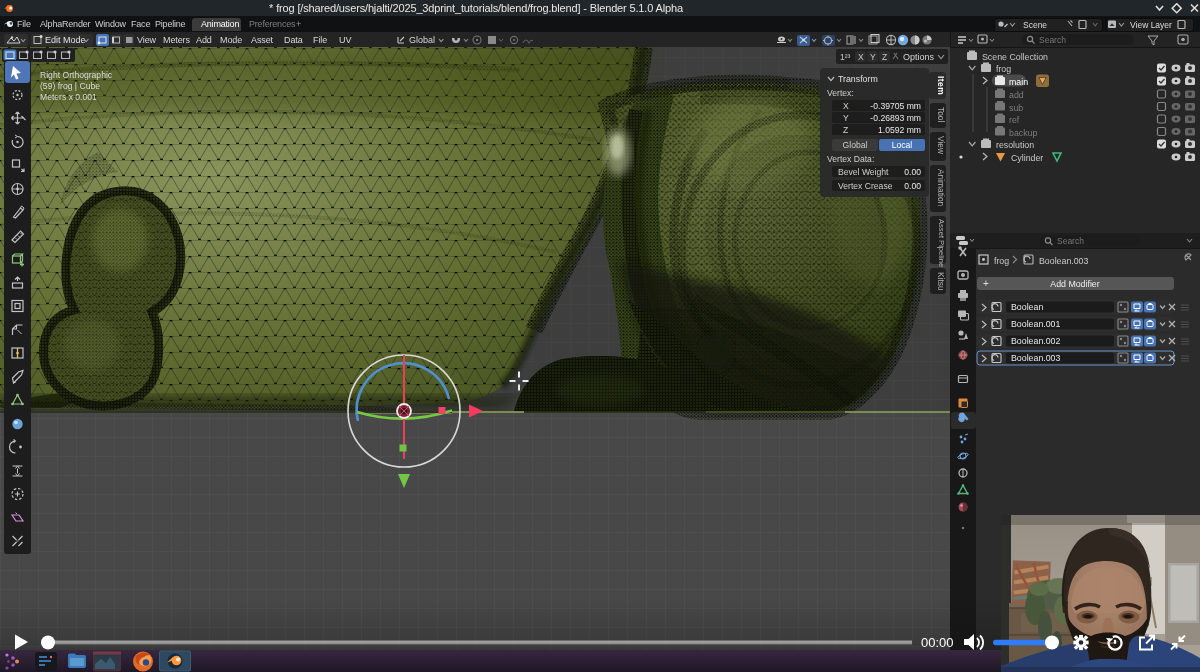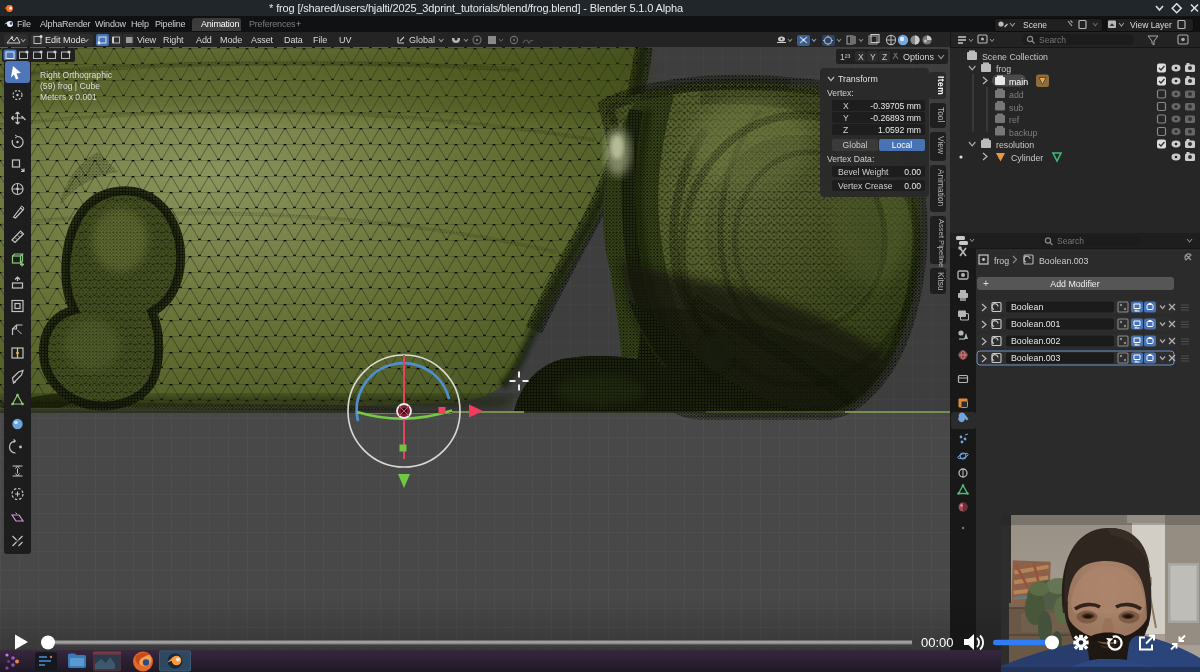--- a/index.html
+++ b/index.html
@@ -46,21 +46,21 @@
 <div class="abs" style="left:192px;top:17.5px;width:49px;height:13.5px;background:#3b3b3b;border-radius:3px 3px 0 0;"></div>
 <svg class="abs" style="left:3px;top:19px" width="12" height="10" viewBox="0 0 12 10">
  <circle cx="7" cy="5" r="3" fill="#eee"></circle>
     <circle cx="8" cy="4.4" r="1.3" fill="#265787"></circle>
  <path d="M1,5.6 L5,2.6 L6.6,3.8 Z" fill="#eee"></path>
 </svg>
 <div class="menuitem" style="left:17px;top:19px">File</div>
 <div class="menuitem" style="left:40px;top:19px">Alpha</div>
 <div class="menuitem" style="left:62px;top:19px">Render</div>
 <div class="menuitem" style="left:95px;top:19px">Window</div>
-<div class="menuitem" style="left:131px;top:19px">Help</div>
+<div class="menuitem" style="left:131px;top:19px">Face</div>
 <div class="menuitem" style="left:155px;top:19px">Pipeline</div>
 <div class="menuitem" style="left:201px;top:19px;color:#fff">Animation</div>
 <div class="menuitem" style="left:249px;top:19px;color:#7e7e7e">Preferences</div>
 <div class="menuitem" style="left:296px;top:19px;color:#9a9a9a">+</div>
 
 <div class="abs" style="left:994px;top:18px;width:107px;height:12px;background:#202020;border:1px solid #0c0c0c;border-radius:3px;"></div>
 <div class="abs" style="left:1106px;top:18px;width:86px;height:12px;background:#202020;border:1px solid #0c0c0c;border-radius:3px;"></div>
 <svg class="abs" style="left:996px;top:19px" width="200px" height="11" viewBox="0 0 200 11">
 
  <circle cx="5" cy="5" r="2.6" fill="#bbb"></circle>
@@ -92,21 +92,21 @@
  <rect x="92" y="0" width="13" height="12" rx="2" fill="#4772b3"></rect>
  <rect x="106" y="0" width="12" height="12" rx="2" fill="#2e2e2e"></rect>
  <rect x="119" y="0" width="12" height="12" rx="2" fill="#2e2e2e"></rect>
  <rect x="95" y="3" width="7" height="6" fill="none" stroke="#dce6f5" stroke-width="1"></rect>
     <circle cx="95" cy="9" r="1.4" fill="#fff"></circle>
  <rect x="109" y="3" width="6.5" height="6" fill="none" stroke="#b5b5b5" stroke-width="1"></rect>
     <path d="M109,3 v6" stroke="#e8e8e8" stroke-width="1.6"></path>
  <rect x="122" y="3" width="6.5" height="6" fill="#9a9a9a"></rect>
 </svg>
 <div class="hitem" style="left:137px;top:35px">View</div>
-<div class="hitem" style="left:163px;top:35px">Right</div>
+<div class="hitem" style="left:163px;top:35px">Meters</div>
 <div class="hitem" style="left:196px;top:35px">Add</div>
 <div class="hitem" style="left:220px;top:35px">Mode</div>
 <div class="hitem" style="left:251px;top:35px">Asset</div>
 <div class="hitem" style="left:284px;top:35px">Data</div>
 <div class="hitem" style="left:313px;top:35px">File</div>
 <div class="hitem" style="left:339px;top:35px">UV</div>
 <svg class="abs" style="left:395px;top:34px" width="555" height="13" viewBox="0 0 555 13">
  <path d="M3,9 L3,3 M3,9 L9,9 M5,7 l4,-4" stroke="#c9c9c9" stroke-width="1.1" fill="none"></path>
  <text x="14" y="9" font-size="9" fill="#d8d8d8" font-family="Liberation Sans">Global</text>
  <path d="M44,5 l2.2,2.6 2.2,-2.6" fill="none" stroke="#999" stroke-width="1.1"></path>

